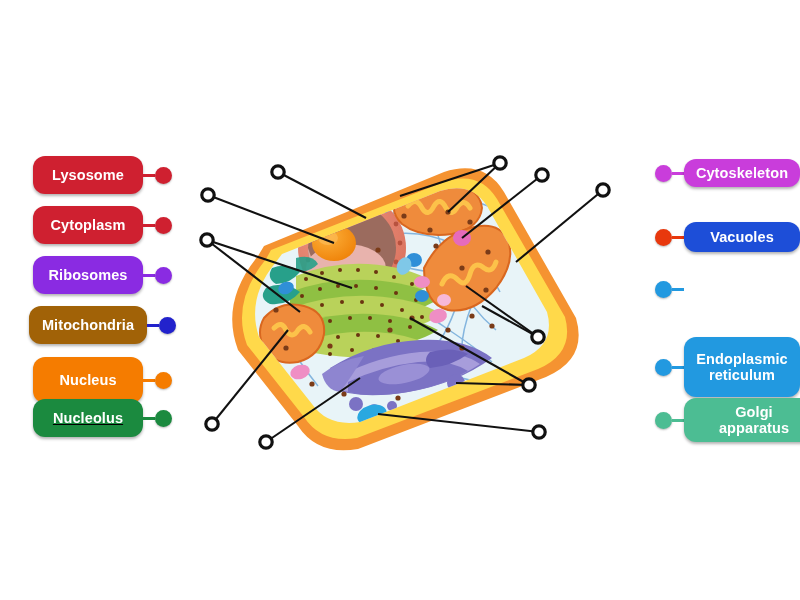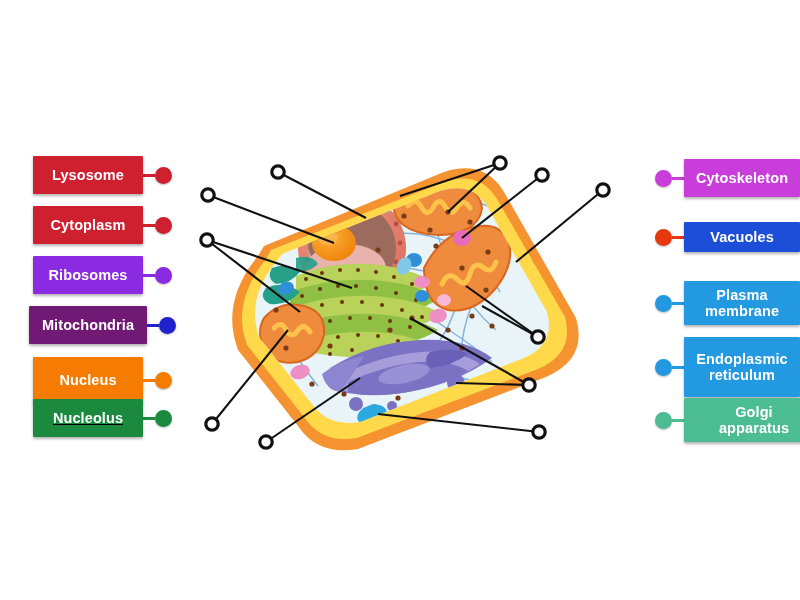--- a/index.html
+++ b/index.html
@@ -19,21 +19,21 @@
     box-sizing:border-box;
   }
   .chip .box{
     box-sizing:border-box;
     display:flex;align-items:center;justify-content:center;
     text-align:center;
     color:#ffffff;
     font-weight:bold;
     font-size:14.5px;
     line-height:16px;
-    border-radius:1px;
+    border-radius:12px;
     padding:0 13px;
     box-shadow:0 2px 3px rgba(0,0,0,.30);
     letter-spacing:.1px;
     white-space:pre-line;
   }
   .chip .stub{height:3px;}
   .chip .dot{
     border-radius:50%;
     width:17px;height:17px;
     box-shadow:0 1px 2px rgba(0,0,0,.28);
@@ -315,50 +315,48 @@
         <div class="box" style="width: 110px; height: 38px; background: rgb(207, 32, 48);">Cytoplasm</div>
         <div class="stub" style="width: 12px; background: rgb(207, 32, 48);"></div>
         <div class="dot" style="background: rgb(207, 32, 48);"></div>
       </div>
       <div class="chip left" style="left: 33px; top: 256px;">
         <div class="box" style="width: 110px; height: 38px; background: rgb(138, 43, 226);">Ribosomes</div>
         <div class="stub" style="width: 12px; background: rgb(138, 43, 226);"></div>
         <div class="dot" style="background: rgb(138, 43, 226);"></div>
       </div>
       <div class="chip left" style="left: 29px; top: 306px;">
-        <div class="box" style="width: 118px; height: 38px; background: #701a75;">Mitochondria</div>
+        <div class="box" style="width: 118px; height: 38px; background: #a16207;">Mitochondria</div>
         <div class="stub" style="width: 12px; background: rgb(34, 34, 204);"></div>
         <div class="dot" style="background: rgb(34, 34, 204);"></div>
       </div>
       <div class="chip left" style="left: 33px; top: 357px;">
         <div class="box" style="width: 110px; height: 46px; background: rgb(245, 124, 0);">Nucleus</div>
         <div class="stub" style="width: 12px; background: rgb(245, 124, 0);"></div>
         <div class="dot" style="background: rgb(245, 124, 0);"></div>
       </div>
       <div class="chip left" style="left: 33px; top: 399px; text-decoration: underline;">
         <div class="box" style="width: 110px; height: 38px; background: rgb(27, 138, 63);">Nucleolus</div>
         <div class="stub" style="width: 12px; background: rgb(27, 138, 63);"></div>
         <div class="dot" style="background: rgb(27, 138, 63);"></div>
       </div>
     </div>
 
   <div id="right-col">
       <div class="chip right" style="left: 655px; top: 159px;">
-        <div class="box" style="width: 116px; height: 38px; background: rgb(201, 61, 219);">Cytoskeleton</div>
+        <div class="box" style="width: 116px; height: 28px; background: rgb(201, 61, 219);">Cytoskeleton</div>
         <div class="stub" style="width: 12px; background: rgb(201, 61, 219);"></div>
         <div class="dot" style="background: rgb(201, 61, 219);"></div>
       </div>
       <div class="chip right" style="left: 655px; top: 222px;">
         <div class="box" style="width: 116px; height: 30px; background: #1d4ed8;">Vacuoles</div>
         <div class="stub" style="width: 12px; background: rgb(232, 56, 13);"></div>
         <div class="dot" style="background: rgb(232, 56, 13);"></div>
       </div>
       <div class="chip right" style="left: 655px; top: 281px;">
-        <div class="box" style="width: 116px; height: 44px; background: rgb(34, 153, 224);">Plasma
-membrane</div>
         <div class="stub" style="width: 12px; background: rgb(34, 153, 224);"></div>
         <div class="dot" style="background: rgb(34, 153, 224);"></div>
       </div>
       <div class="chip right" style="left: 655px; top: 337px;">
         <div class="box" style="width: 116px; height: 60px; background: rgb(34, 153, 224);">Endoplasmic
 reticulum</div>
         <div class="stub" style="width: 12px; background: rgb(34, 153, 224);"></div>
         <div class="dot" style="background: rgb(34, 153, 224);"></div>
       </div>
       <div class="chip right" style="left: 655px; top: 398px;">

